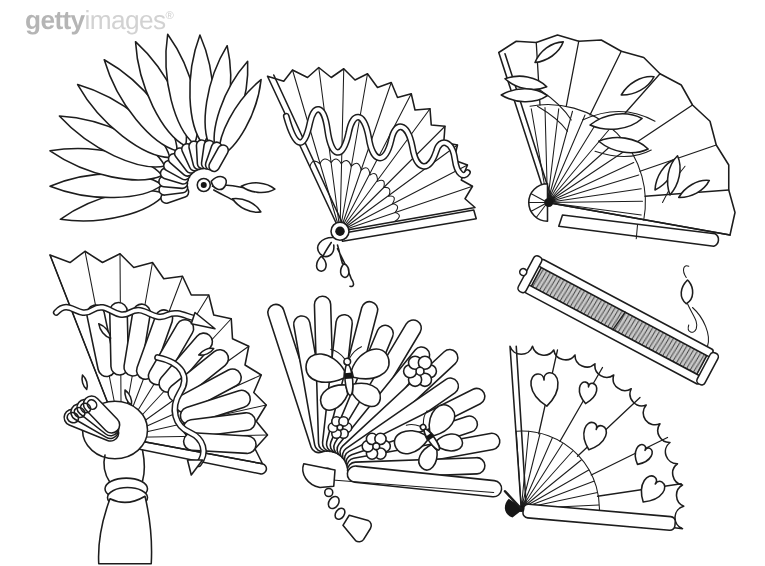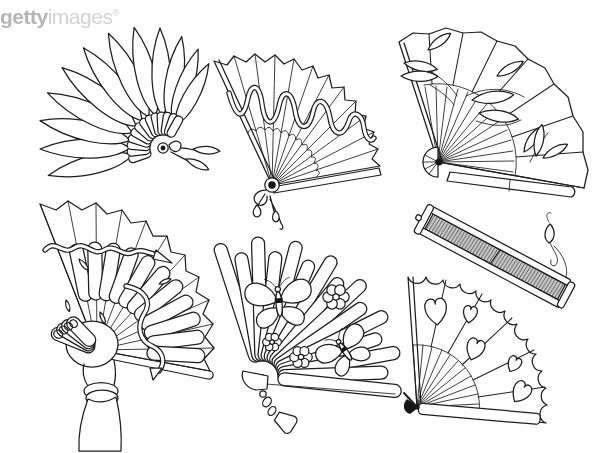--- a/index.html
+++ b/index.html
@@ -1,18 +1,18 @@
 <!DOCTYPE html>
 <html><head>
 <meta charset="utf-8">
 <style>
   html,body{margin:0;padding:0;background:#fff;}
   .canvas{position:relative;width:612px;height:453px;background:#fff;overflow:hidden;
           font-family:"Liberation Sans", sans-serif;}
-  .watermark{position:absolute;top:5px;left:0;font-size:21px;letter-spacing:-0.5px;
+  .watermark{position:absolute;top:5px;left:20px;font-size:21px;letter-spacing:-0.5px;
              user-select:none;text-shadow:0 1px 0 #fff,0 -1px 0 #fff,1px 0 0 #fff;}
   .wm-bold{font-weight:bold;color:#b5b5b5;}
   .wm-light{font-weight:normal;color:#d2d2d2;}
   .wm-reg{font-size:9px;vertical-align:super;color:#cfcfcf;}
   svg{position:absolute;top:0;left:0;}
   svg .ln{fill:none;stroke:#1d1d1d;stroke-width:1.25;stroke-linecap:round;stroke-linejoin:round;}
   svg .f {fill:#ffffff;stroke:#1d1d1d;stroke-width:1.25;stroke-linecap:round;stroke-linejoin:round;}
   svg .thin{fill:none;stroke:#1d1d1d;stroke-width:0.85;stroke-linecap:round;}
   svg .mid{fill:none;stroke:#1d1d1d;stroke-width:1.05;stroke-linecap:round;}
   svg .d {fill:#161616;stroke:none;}

